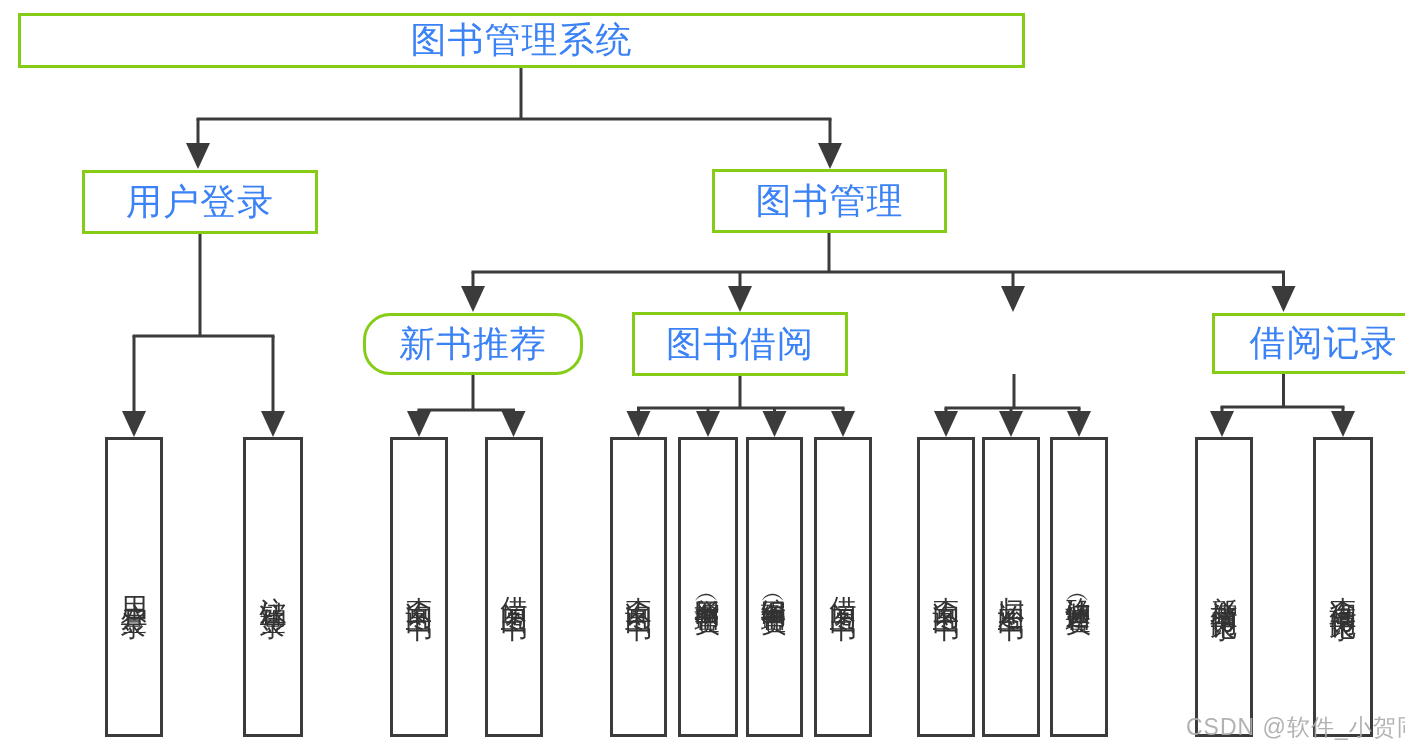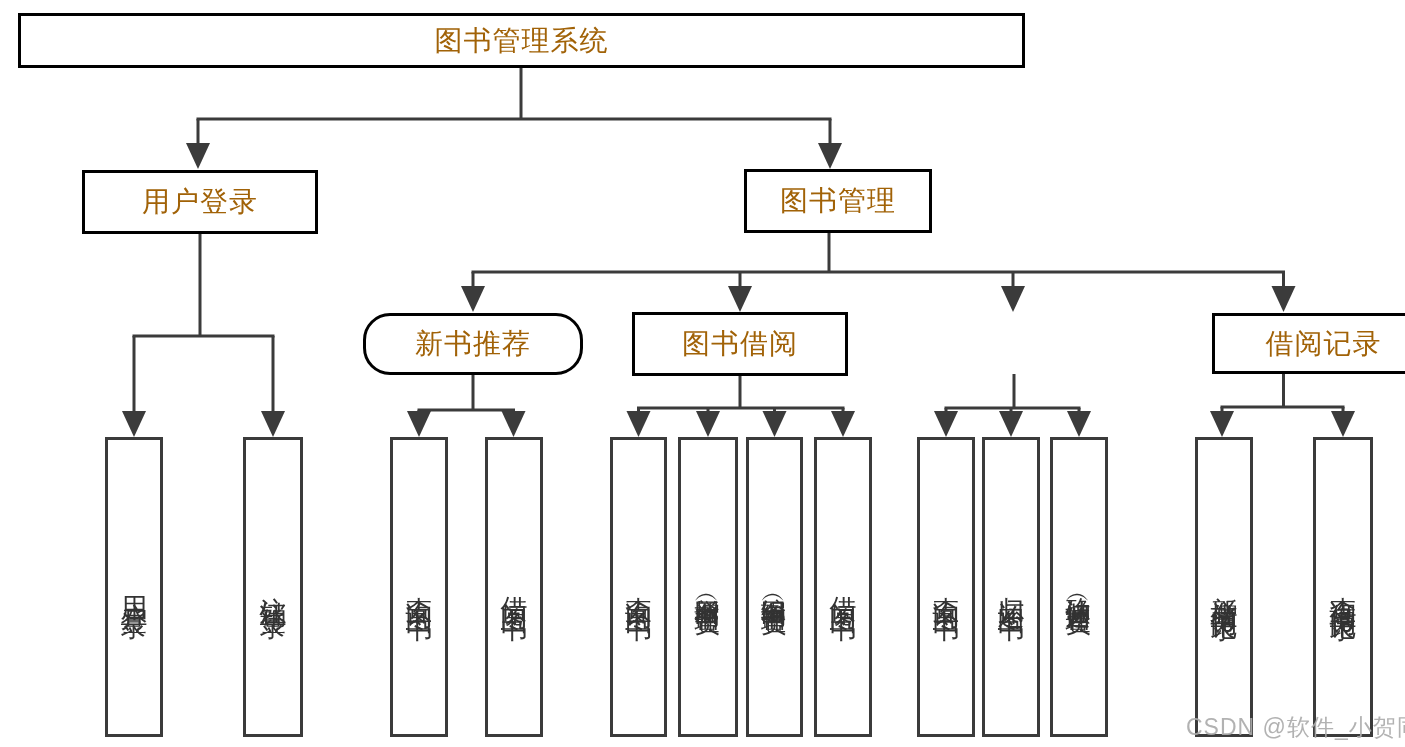--- a/index.html
+++ b/index.html
@@ -7,31 +7,31 @@
     position:relative;
     width:1405px;height:747px;
     background:#ffffff;
     font-family:"Liberation Sans", sans-serif;
     overflow:hidden;
   }
   #conn{position:absolute;left:0;top:0;z-index:1;}
   .node{
     position:absolute;
     box-sizing:border-box;
-    border:3px solid #000000;
+    border:3px solid #84cc16;
     background:#ffffff;
     display:flex;align-items:center;justify-content:center;
-    color:#a16207;
-    font-size:28px;
+    color:#3b82f6;
+    font-size:36px;
     letter-spacing:1px;
     z-index:2;
   }
   .n-root{left:18px;top:13px;width:1007px;height:55px;}
   .n-user{left:82px;top:170px;width:236px;height:64px;}
-  .n-mgmt{left:712px;top:169px;width:188px;height:64px;margin-left:32px;}
+  .n-mgmt{left:712px;top:169px;width:235px;height:64px;}
   .n-rec{left:363px;top:313px;width:220px;height:62px;border-radius:27px;}
   .n-bor{left:632px;top:312px;width:216px;height:64px;}
   .n-cur{left:903px;top:312px;width:222px;height:64px;}
   .n-recd{left:1172px;top:313px;width:223px;height:61px;margin-left:40px;}
   .leaf{
     position:absolute;
     box-sizing:border-box;
     top:437px;height:300px;width:58px;
     border:3px solid #3b3b3b;
     background:#ffffff;

